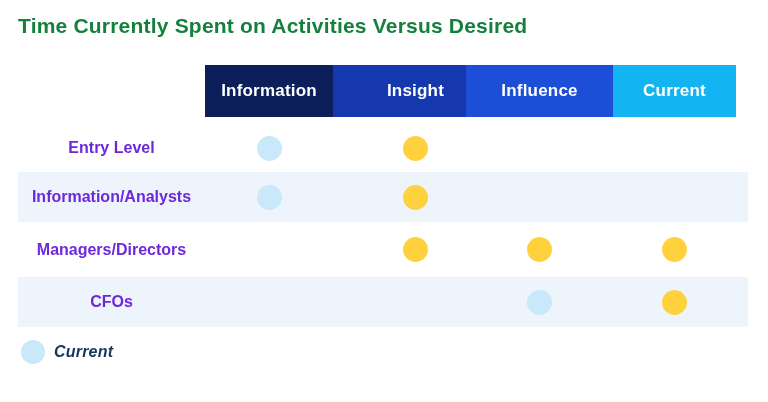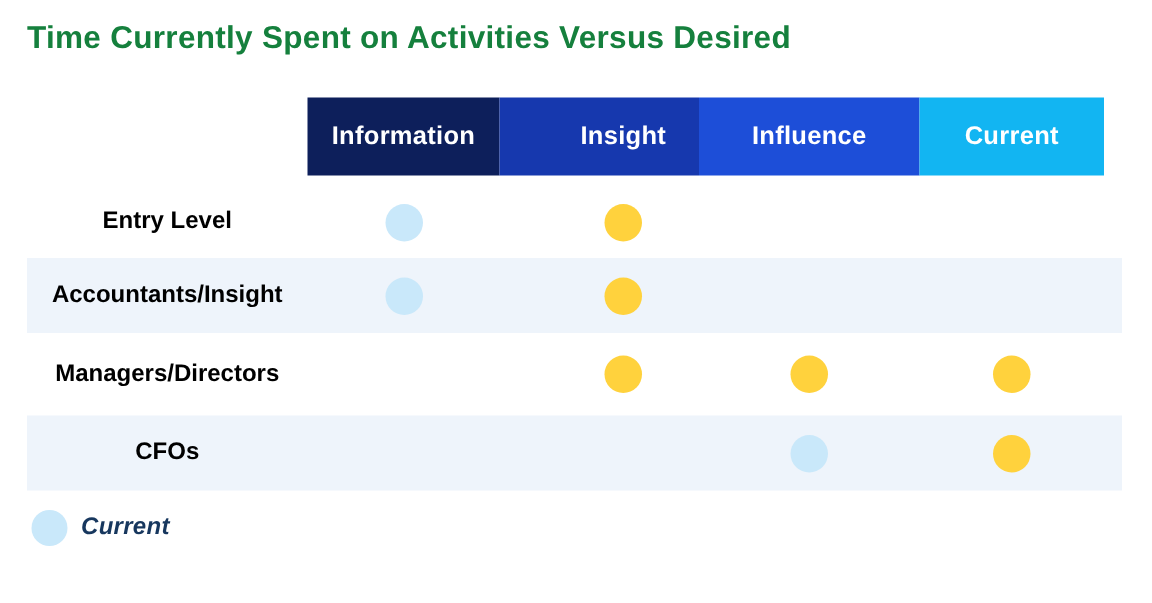--- a/index.html
+++ b/index.html
@@ -32,21 +32,21 @@
   .rows { margin-top: 7px; }
   .row { display: flex; align-items: center; }
   .row.shaded { background: #EEF4FB; }
   .row:nth-child(1) { height: 48px; }
   .row:nth-child(2) { height: 50px; }
   .row:nth-child(3) { height: 55px; }
   .row:nth-child(4) { height: 50px; }
 
   .row-label {
     width: 187px; text-align: center;
-    font-size: 16px; font-weight: bold; color: #000000;
+    font-size: 16px; font-weight: bold; color: #6d28d9;
   }
   .dot-cell { display: flex; align-items: center; justify-content: center; height: 100%; }
   .dot { width: 25px; height: 25px; border-radius: 50%; }
   .dot.current { background: #C9E8FA; }
   .dot.desired { background: #FFD23D; }
 
   .legend {
     position: absolute; left: 21px; top: 340px;
     display: flex; align-items: center; 
   }
@@ -76,21 +76,21 @@
           <div class="dot-cell col-0">
             <span class="dot current"></span>
           </div>
           <div class="dot-cell col-1">
             <span class="dot desired"></span>
           </div>
           <div class="dot-cell col-2"></div>
           <div class="dot-cell col-3"></div>
         </div>
         <div class="row shaded">
-          <div class="row-label">Accountants/Insight</div>
+          <div class="row-label">Information/Analysts</div>
           <div class="dot-cell col-0">
             <span class="dot current"></span>
           </div>
           <div class="dot-cell col-1">
             <span class="dot desired"></span>
           </div>
           <div class="dot-cell col-2"></div>
           <div class="dot-cell col-3"></div>
         </div>
         <div class="row">

